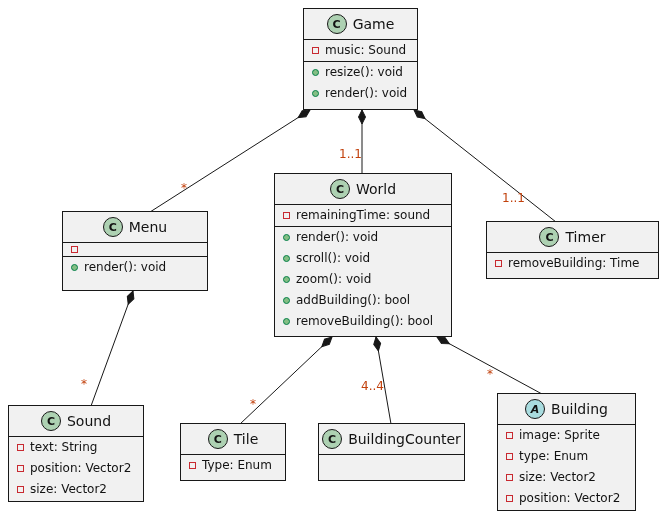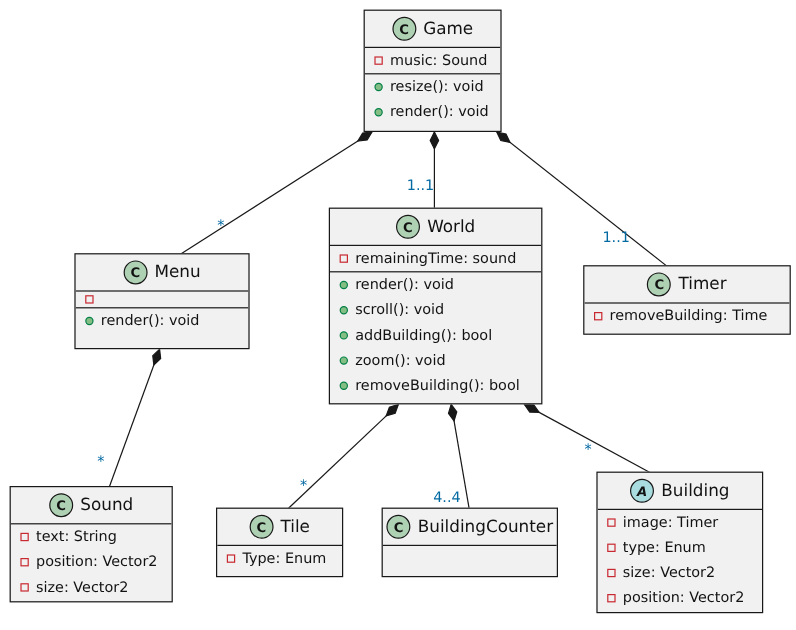--- a/index.html
+++ b/index.html
@@ -25,21 +25,21 @@
     background:#ADD1B2;border:1px solid #181818;
     display:flex;align-items:center;justify-content:center;
     font-size:11px;font-weight:bold;flex:0 0 auto;
   }
   .circ.abstract{background:#A9DCDF;font-style:italic;}
   .uml-sep{border-top:1px solid #181818;height:0;}
   .member{display:flex;align-items:center;gap:6px;padding:3px 8px;line-height:15px;white-space:nowrap;}
   .vis{width:7px;height:7px;flex:0 0 auto;box-sizing:border-box;}
   .vis.priv{border:1px solid #C82930;background:transparent;}
   .vis.pub{border-radius:50%;background:#84BE84;border:1px solid #038048;}
-  .mult{position:absolute;font-size:12px;color:#0369a1;line-height:14px;}
+  .mult{position:absolute;font-size:12px;color:#c2410c;line-height:14px;}
 </style>
 </head>
 <body>
 
 <div id="canvas">
 
   <svg id="edges">
     <defs>
       <marker id="diamond" markerWidth="16" markerHeight="10" refX="1" refY="5" orient="auto" markerUnits="userSpaceOnUse">
         <path d="M1,5 L8,1.5 L15,5 L8,8.5 Z" fill="#181818" stroke="#181818"></path>
@@ -52,21 +52,21 @@
     <line x1="332" y1="337" x2="240" y2="424" stroke="#181818" stroke-width="1" marker-start="url(#diamond)"></line>
     <line x1="376" y1="337" x2="391" y2="424" stroke="#181818" stroke-width="1" marker-start="url(#diamond)"></line>
     <line x1="437" y1="337" x2="542" y2="394" stroke="#181818" stroke-width="1" marker-start="url(#diamond)"></line>
   </svg>
 
   <div class="mult" style="left:181px;top:181px;">*</div>
   <div class="mult" style="left:339px;top:147px;">1..1</div>
   <div class="mult" style="left:502px;top:191px;">1..1</div>
   <div class="mult" style="left:81px;top:377px;">*</div>
   <div class="mult" style="left:250px;top:397px;">*</div>
-  <div class="mult" style="left:361px;top:407px;">4..4</div>
+  <div class="mult" style="left:361px;top:379px;">4..4</div>
   <div class="mult" style="left:487px;top:367px;">*</div>
 
   <div class="uml-class" style="left:303px;top:8px;width:115px;height:102px;">
     <div class="uml-title">
       <span class="circ">C</span>
       <span class="cname">Game</span>
     </div>
     <div class="uml-sep"></div>
     <div>
       <div class="member">
@@ -124,25 +124,25 @@
       <div class="member">
         <span class="vis pub"></span>
         <span>render(): void</span>
       </div>
       <div class="member">
         <span class="vis pub"></span>
         <span>scroll(): void</span>
       </div>
       <div class="member">
         <span class="vis pub"></span>
+        <span>zoom(): void</span>
+      </div>
+      <div class="member">
+        <span class="vis pub"></span>
         <span>addBuilding(): bool</span>
-      </div>
-      <div class="member">
-        <span class="vis pub"></span>
-        <span>zoom(): void</span>
       </div>
       <div class="member">
         <span class="vis pub"></span>
         <span>removeBuilding(): bool</span>
       </div>
     </div>
   </div>
 
   <div class="uml-class" style="left:486px;top:221px;width:173px;height:58px;">
     <div class="uml-title">
@@ -204,21 +204,21 @@
 
   <div class="uml-class" style="left:497px;top:393px;width:139px;height:118px;">
     <div class="uml-title">
       <span class="circ abstract">A</span>
       <span class="cname abstract">Building</span>
     </div>
     <div class="uml-sep"></div>
     <div>
       <div class="member">
         <span class="vis priv"></span>
-        <span>image: Timer</span>
+        <span>image: Sprite</span>
       </div>
       <div class="member">
         <span class="vis priv"></span>
         <span>type: Enum</span>
       </div>
       <div class="member">
         <span class="vis priv"></span>
         <span>size: Vector2</span>
       </div>
       <div class="member">

